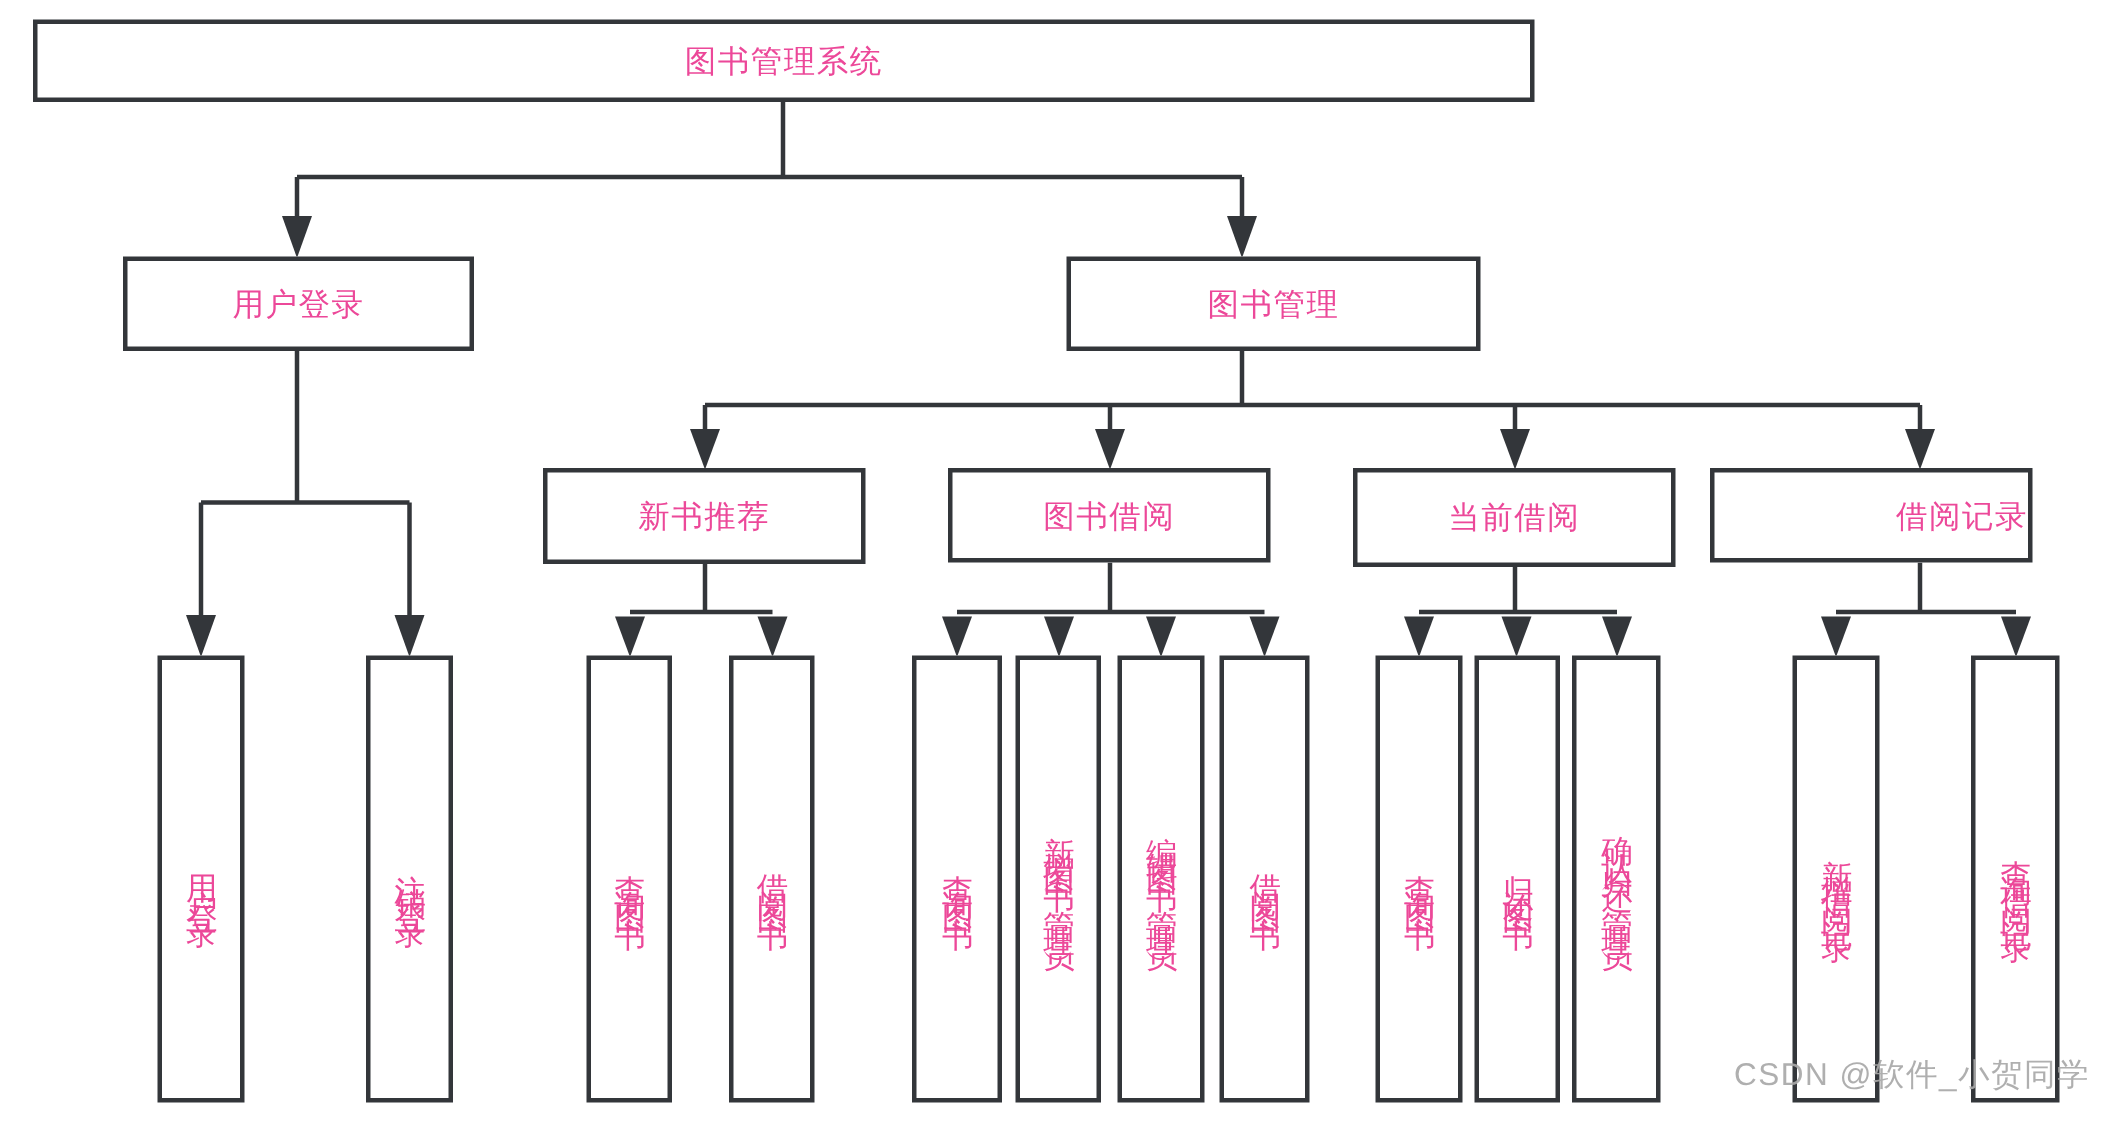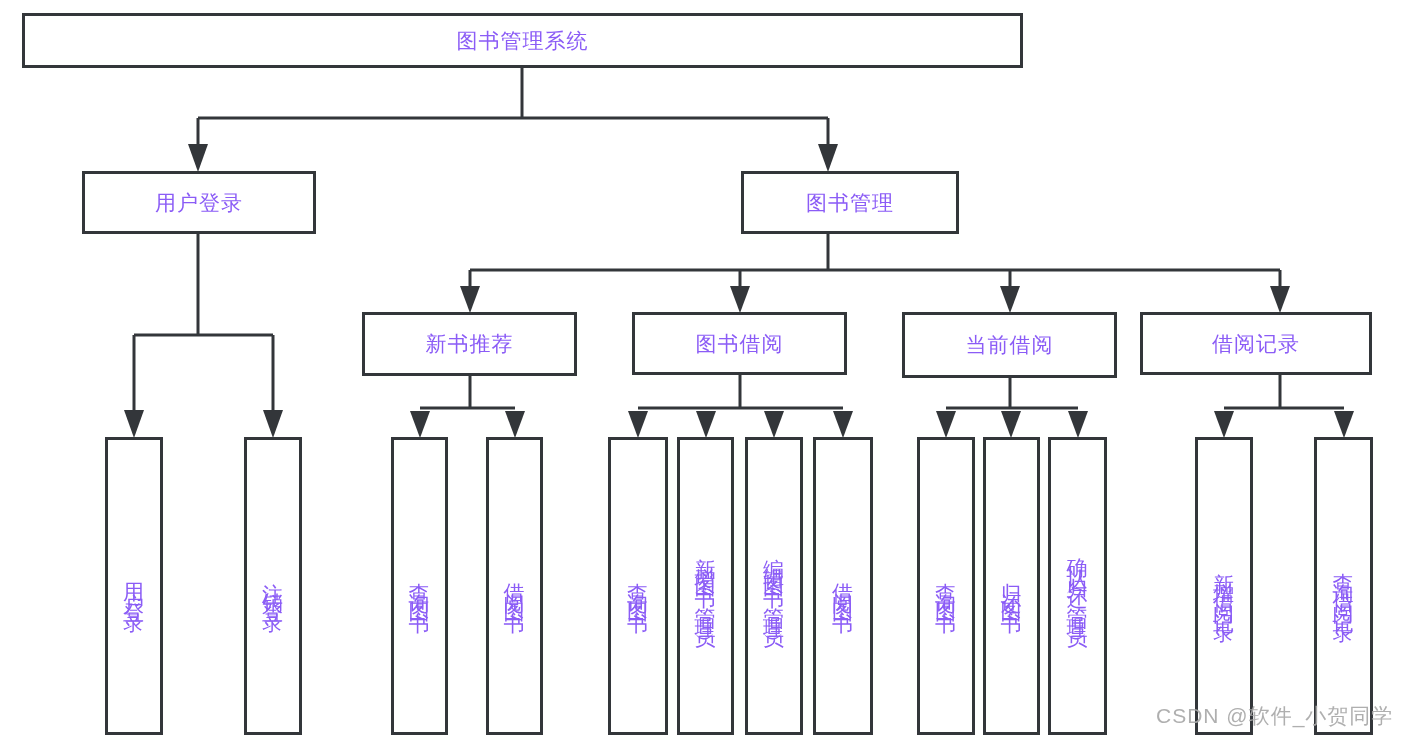--- a/index.html
+++ b/index.html
@@ -26,21 +26,21 @@
   .node {
     position: absolute;
     box-sizing: border-box;
     border: 3px solid #33363a;
     background: #ffffff;
     display: flex;
     align-items: center;
     justify-content: center;
     font-size: 21px;
     letter-spacing: 1px;
-    color: #8b5cf6;
+    color: #ec4899;
   }
   .leaf {
     top: 437px;
     height: 298px;
   }
   .leaf .vtext {
     writing-mode: vertical-rl;
     text-orientation: mixed;
     letter-spacing: 10px;
     font-size: 21px;
@@ -120,34 +120,34 @@
     </g>
   </svg>
 
   <div class="node" style="left:22px; top:13px; width:1001px; height:55px;">
     <span>图书管理系统</span>
   </div>
 
   <div class="node" style="left:82px; top:171px; width:234px; height:63px;">
     <span>用户登录</span>
   </div>
-  <div class="node" style="left:711px; top:171px; width:218px; height:63px;margin-left:30px;">
+  <div class="node" style="left:711px; top:171px; width:276px; height:63px;">
     <span>图书管理</span>
   </div>
 
   <div class="node" style="left:362px; top:312px; width:215px; height:64px;">
     <span>新书推荐</span>
   </div>
   <div class="node" style="left:632px; top:312px; width:215px; height:63px;">
     <span>图书借阅</span>
   </div>
   <div class="node" style="left:902px; top:312px; width:215px; height:66px;">
     <span>当前借阅</span>
   </div>
-  <div class="node" style="left:1140px; top:312px; width:232px; height:63px;">
+  <div class="node" style="left:1140px; top:312px; width:215px; height:63px;justify-content:flex-end;">
     <span>借阅记录</span>
   </div>
 
   <div class="node leaf" style="left:105px; width:58px;">
     <span class="vtext">用户登录</span>
   </div>
   <div class="node leaf" style="left:244px; width:58px;">
     <span class="vtext">注销登录</span>
   </div>
 

